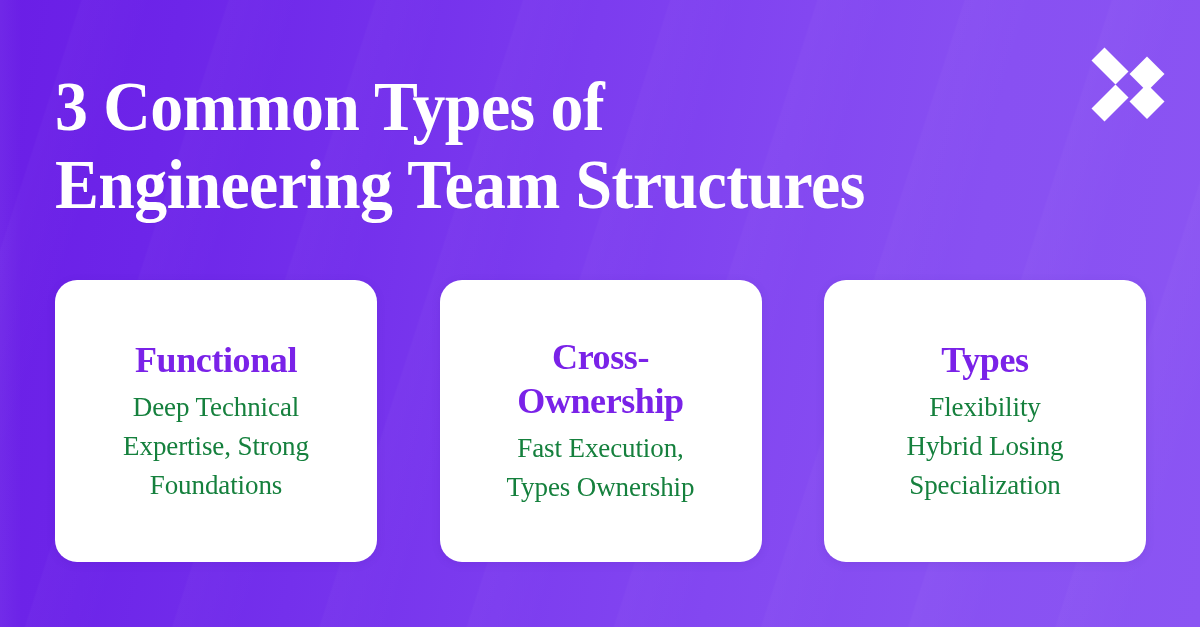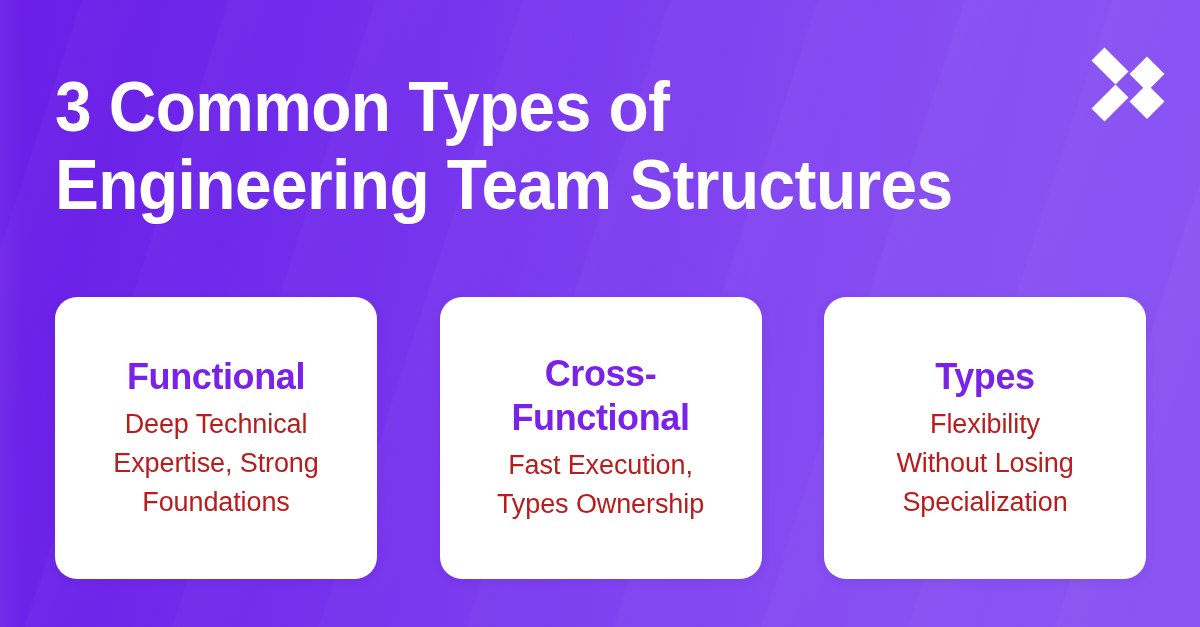--- a/index.html
+++ b/index.html
@@ -49,21 +49,21 @@
   }
   .canvas::after {
     content:"";
     position:absolute;
     left:0; top:0; bottom:0;
     width:22px;
     background:linear-gradient(90deg, rgba(255,255,255,0.045), rgba(255,255,255,0));
     pointer-events:none;
   }
 
-  .layer { position:absolute; inset:0; }
+  .layer { position:absolute; inset:0;font-family:Liberation Serif, serif; }
 
   
   .logo {
     position:absolute;
     left:1084px;
     top:44px;
     width:84px;
     height:82px;
   }
   .logo svg { display:block; width:84px; height:82px; }
@@ -82,21 +82,21 @@
     transform:scaleX(0.94);
     transform-origin:left top;
     white-space:pre-line;
     text-shadow:0 1px 0 rgba(70,20,170,0.10);
   }
 
   
   .cards {
     position:absolute;
     left:55px;
-    top:297px;
+    top:280px;
     width:1091px;
     height:282px;
     display:flex;
     justify-content:space-between;
   }
 
   .card {
     width:322px;
     height:282px;
     background:#ffffff;
@@ -114,21 +114,21 @@
     color:#7a22e8;
     font-weight:700;
     font-size:36px;
     line-height:44px;
     letter-spacing:-0.4px;
     margin-bottom:6px;
     white-space:pre-line;
   }
 
   .card-desc {
-    color:#b91c1c;
+    color:#15803d;
     font-weight:400;
     font-size:27px;
     line-height:39px;
     letter-spacing:-0.1px;
     white-space:pre-line;
   }
 </style>
 </head>
 <body>
 
@@ -157,26 +157,26 @@
 
     <div class="card">
       <div class="card-title">Functional</div>
       <div class="card-desc">Deep Technical
 Expertise, Strong
 Foundations</div>
     </div>
 
     <div class="card">
       <div class="card-title">Cross-
-Functional</div>
+Ownership</div>
       <div class="card-desc">Fast Execution,
 Types Ownership</div>
     </div>
 
     <div class="card">
       <div class="card-title">Types</div>
       <div class="card-desc">Flexibility
-Without Losing
+Hybrid Losing
 Specialization</div>
     </div>
 
   </div>
 </div>
 
 </body></html>

